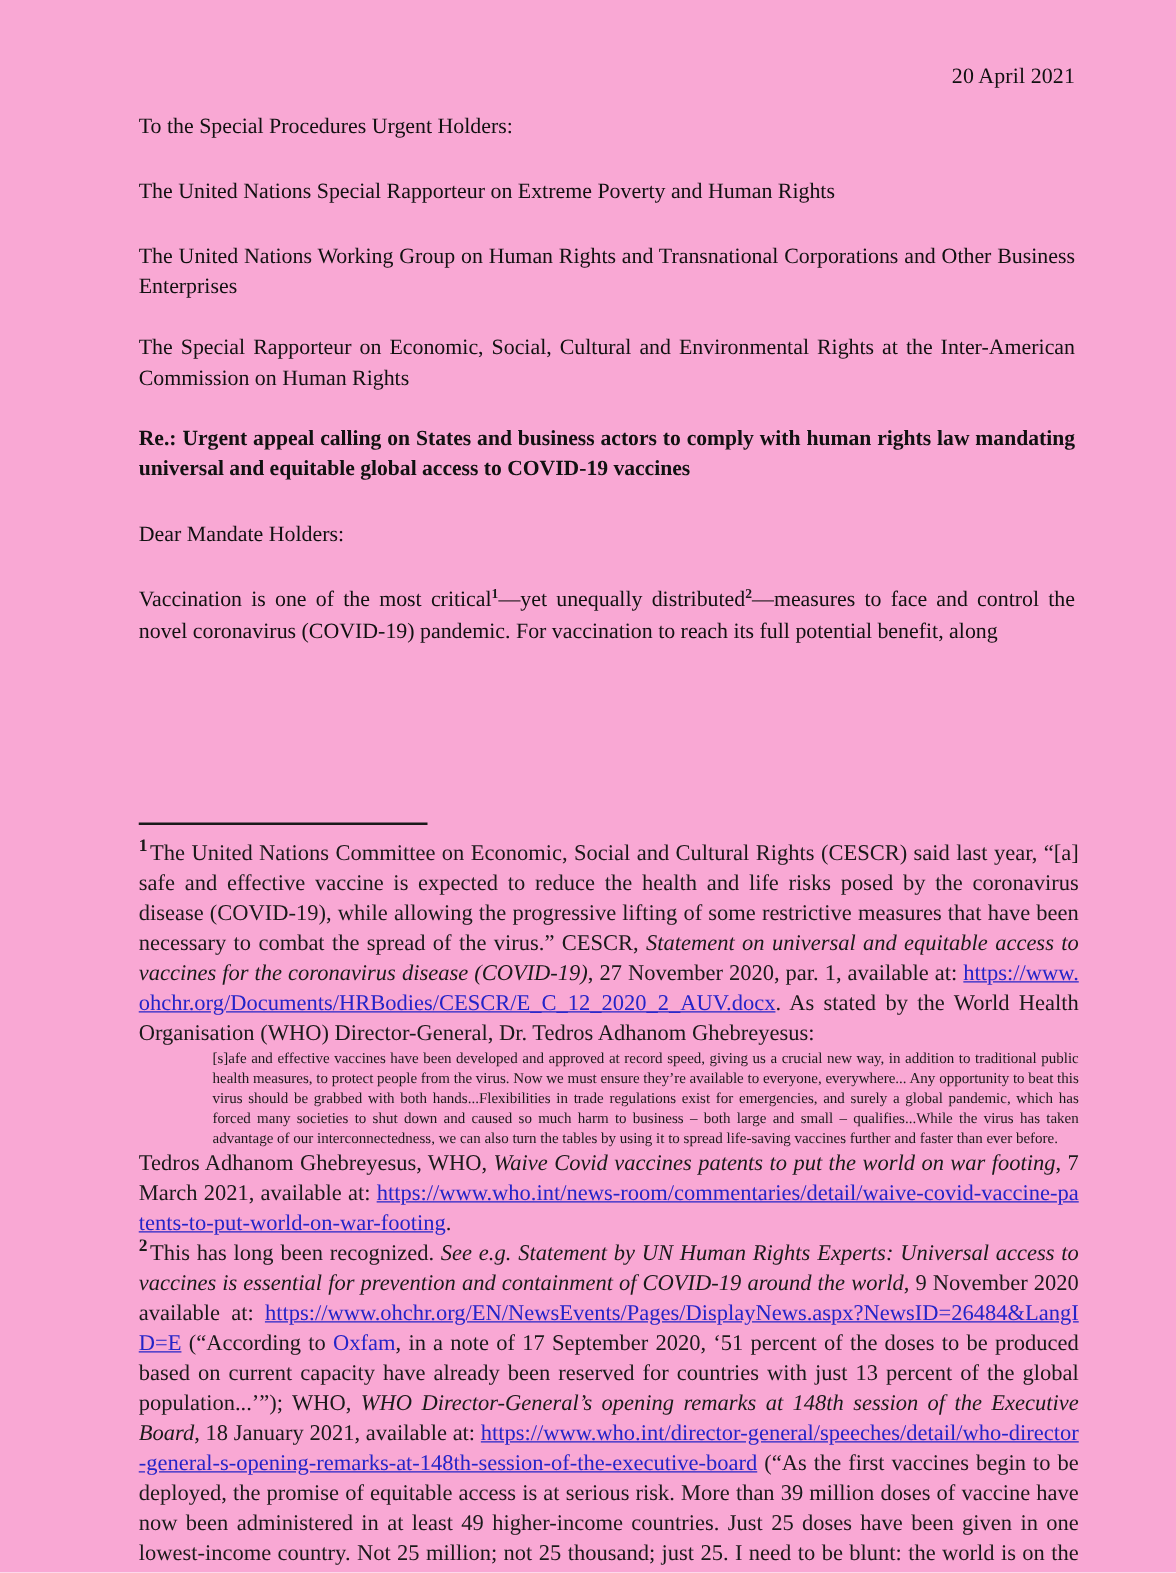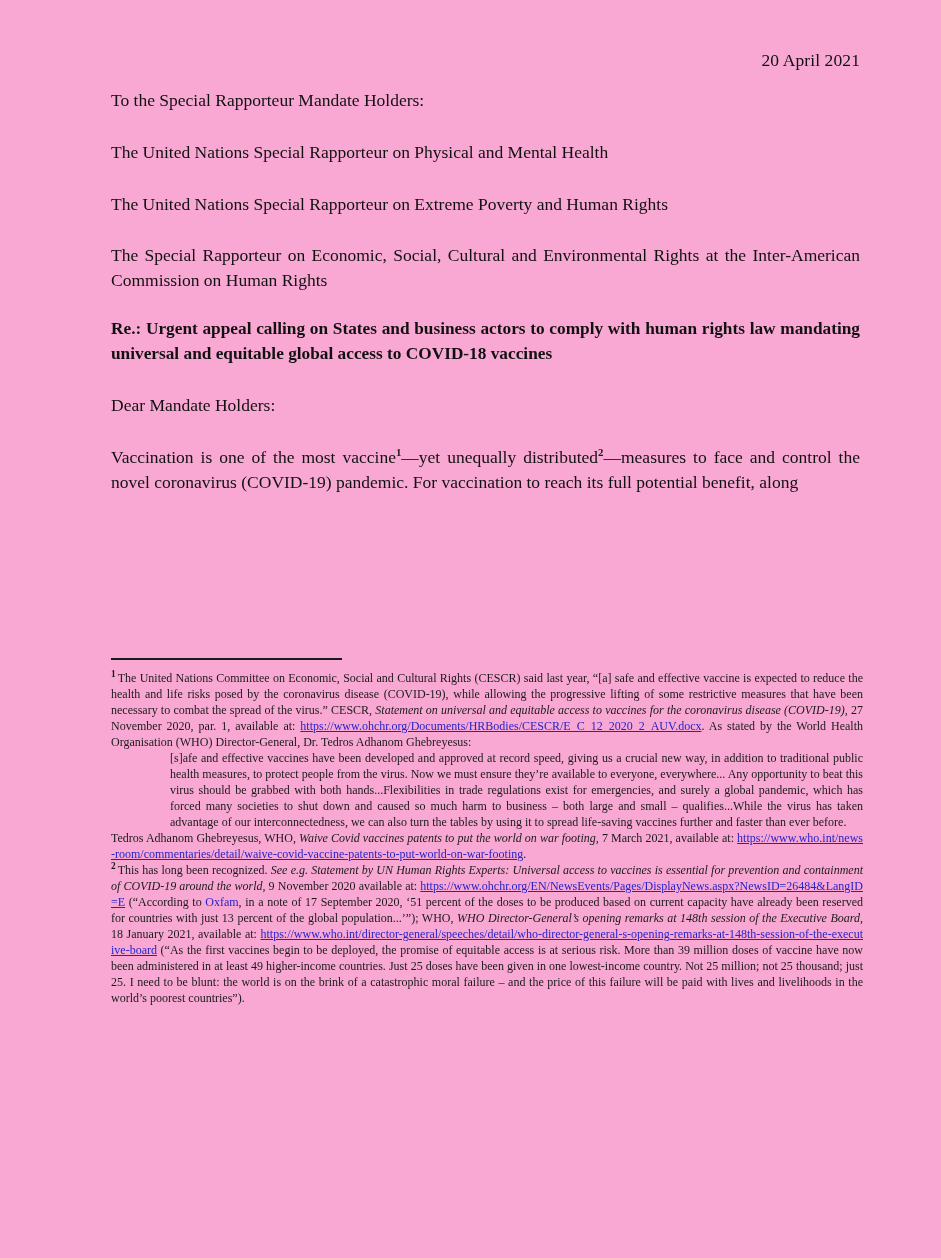--- a/index.html
+++ b/index.html
@@ -81,21 +81,21 @@
     top: 658px;
     width: 752px;
   }
   .fn-rule {
     width: 231px;
     height: 0;
     border-top: 2.2px solid #1a1a1a;
     margin: 0 0 10px 0;
   }
   .fn {
-    font-size: 12px;
+    font-size: 18px;
     line-height: 1.335;
     margin: 0;
     text-align: justify;
     text-justify: inter-word;
     color: #1a1a1a;
   }
   .fn .marker {
     font-size: 0.78em;
     vertical-align: super;
     line-height: 0;
@@ -121,35 +121,35 @@
 </style>
 </head>
 <body>
 
 <div class="page">
 
   <div class="body-area">
 
     <p class="date-line">20 April 2021</p>
 
-    <p class="addressee">To the Special Rapporteur Mandate Holders:</p>
+    <p class="addressee">To the Special Procedures Urgent Holders:</p>
 
-    <p class="addressee">The United Nations Special Rapporteur on Physical and Mental Health</p>
 
     <p class="addressee">The United Nations Special Rapporteur on Extreme Poverty and Human Rights</p>
 
+    <p class="addressee wrap2">The United Nations Working Group on Human Rights and Transnational Corporations and Other Business Enterprises</p>
 
 
     <p class="addressee wrap2">The Special Rapporteur on Economic, Social, Cultural and Environmental Rights at the Inter-American Commission on Human Rights</p>
 
-    <p class="re-line">Re.: Urgent appeal calling on States and business actors to comply with human rights law mandating universal and equitable global access to COVID-18 vaccines</p>
+    <p class="re-line">Re.: Urgent appeal calling on States and business actors to comply with human rights law mandating universal and equitable global access to COVID-19 vaccines</p>
 
     <p class="salutation">Dear Mandate Holders:</p>
 
-    <p class="para"><span>Vaccination is one of the most vaccine</span><sup class="fn">1</sup><span>—yet unequally distributed</span><sup class="fn">2</sup><span>—measures to face and control the novel coronavirus (COVID-19) pandemic. For vaccination to reach its full potential benefit, along</span></p>
+    <p class="para"><span>Vaccination is one of the most critical</span><sup class="fn">1</sup><span>—yet unequally distributed</span><sup class="fn">2</sup><span>—measures to face and control the novel coronavirus (COVID-19) pandemic. For vaccination to reach its full potential benefit, along</span></p>
 
   </div>
 
   <div class="footnote-area">
 
     <div class="fn-rule"></div>
 
     <p class="fn"><span class="marker">1</span><span>The United Nations Committee on Economic, Social and Cultural Rights (CESCR) said last year, “[a] safe and effective vaccine is expected to reduce the health and life risks posed by the coronavirus disease (COVID-19), while allowing the progressive lifting of some restrictive measures that have been necessary to combat the spread of the virus.” CESCR, </span><i>Statement on universal and equitable access to vaccines for the coronavirus disease (COVID-19)</i><span>, 27 November 2020, par. 1, available at: </span><a class="lnk" href="#">https://www.ohchr.org/Documents/HRBodies/CESCR/E_C_12_2020_2_AUV.docx</a><span>. As stated by the World Health Organisation (WHO) Director-General, Dr. Tedros Adhanom Ghebreyesus:</span></p>
 
     <p class="fn-quote">[s]afe and effective vaccines have been developed and approved at record speed, giving us a crucial new way, in addition to traditional public health measures, to protect people from the virus. Now we must ensure they’re available to everyone, everywhere... Any opportunity to beat this virus should be grabbed with both hands...Flexibilities in trade regulations exist for emergencies, and surely a global pandemic, which has forced many societies to shut down and caused so much harm to business – both large and small – qualifies...While the virus has taken advantage of our interconnectedness, we can also turn the tables by using it to spread life-saving vaccines further and faster than ever before.</p>

